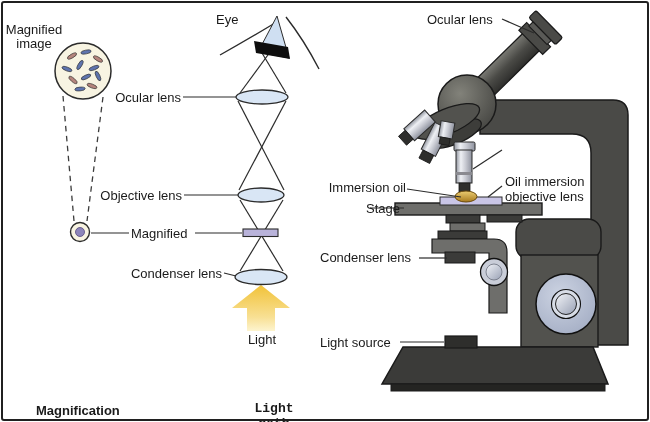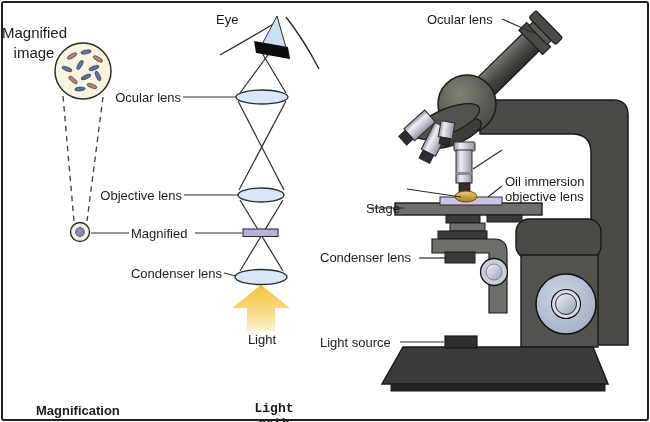--- a/index.html
+++ b/index.html
@@ -7,21 +7,21 @@
     position:relative;width:650px;height:422px;background:#ffffff;
     font-family:"Liberation Sans","DejaVu Sans",sans-serif;color:#1a1a1a;
     overflow:hidden;box-sizing:border-box;
   }
   .frame{position:absolute;inset:1px;border:2px solid #202020;border-radius:3px;pointer-events:none;}
   svg{position:absolute;left:0;top:0;}
   .lbl{
     position:absolute;font-size:13px;line-height:15px;color:#1a1a1a;
     white-space:normal;
   }
-  .lbl.small{font-size:15px;line-height:20px;}
+  .lbl.small{font-size:13px;line-height:14px;}
   .lbl.bold{font-weight:bold;font-size:13px;}
   .r{text-align:right;}
   .c{text-align:center;}
 </style>
 </head>
 <body>
 
 <div id="canvas">
 
   <svg width="650" height="422" viewBox="0 0 650 422">
@@ -198,20 +198,21 @@
   <div class="lbl small c" style="left:2px;top:23px;width:64px;">Magnified image</div>
   <div class="lbl" style="left:216px;top:12px;">Eye</div>
   <div class="lbl r" style="left:100px;top:90px;width:81px;">Ocular lens</div>
   <div class="lbl r" style="left:90px;top:188px;width:92px;">Objective lens</div>
   <div class="lbl" style="left:131px;top:226px;">Magnified</div>
   <div class="lbl r" style="left:122px;top:266px;width:100px;">Condenser lens</div>
   <div class="lbl c" style="left:240px;top:332px;width:44px;">Light</div>
 
   <div class="lbl" style="left:427px;top:12px;">Ocular lens</div>
   <div class="lbl" style="left:505px;top:135px;width:102px;margin-top:39px;">Oil immersion objective lens</div>
+  <div class="lbl r" style="left:318px;top:180px;width:88px;">Immersion oil</div>
   <div class="lbl" style="left:330px;top:201px;margin-left:36px;">Stage</div>
   <div class="lbl" style="left:320px;top:250px;">Condenser lens</div>
   <div class="lbl" style="left:320px;top:335px;">Light source</div>
 
   <div class="lbl bold" style="left:36px;top:403px;">Magnification</div>
   <div class="lbl bold c" style="left:236px;top:401px;width:76px;font-family:Liberation Mono, monospace;">Light path</div>
 
   <div class="frame"></div>
 </div>
 

